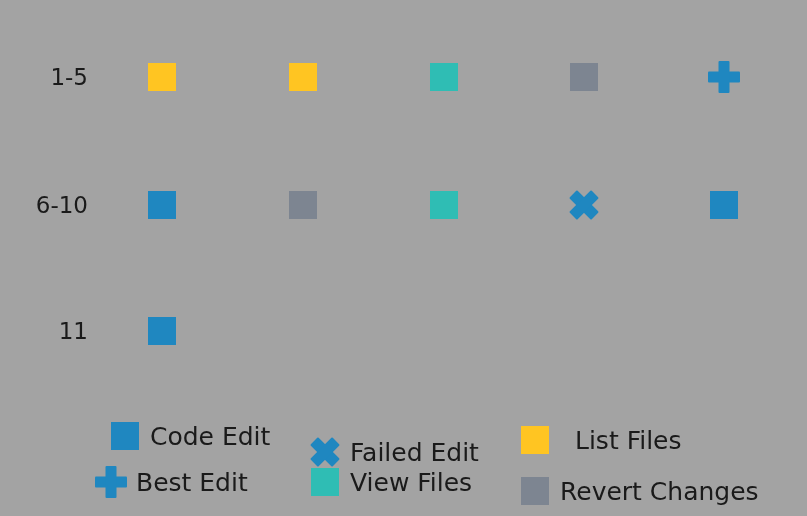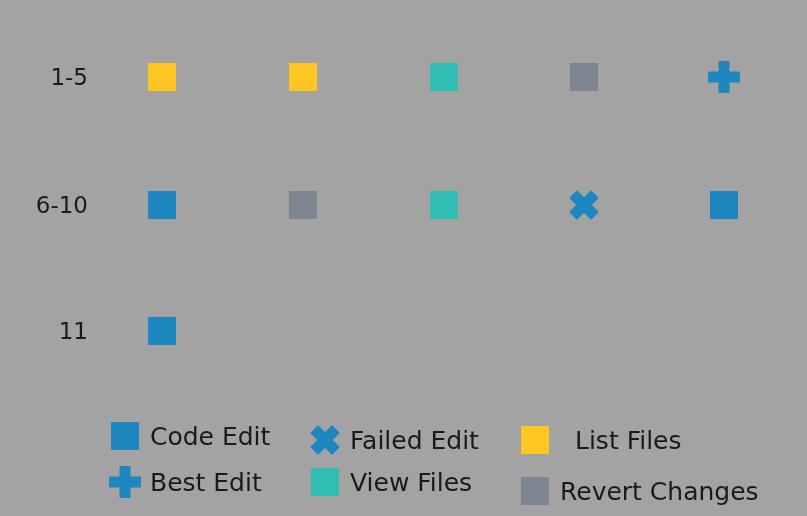--- a/index.html
+++ b/index.html
@@ -149,34 +149,34 @@
       <div class="marker sq" title="Code Edit" style="background: rgb(31, 135, 192); left: 162px; top: 331px;"></div>
     </div>
 
   <div id="legend">
       <div class="legend-item" style="left: 110px; top: 8px;">
         <span class="legend-marker">
           <span class="sqbox" style="background: rgb(31, 135, 192);"></span>
         </span>
         <span class="legend-text">Code Edit</span>
       </div>
-      <div class="legend-item" style="left: 310px; top: 12px; align-items: center;">
+      <div class="legend-item" style="left: 310px; top: 24px; align-items: center;">
         <span class="legend-marker cross">
           <span class="bar-h" style="background: rgb(31, 135, 192);"></span>
           <span class="bar-v" style="background: rgb(31, 135, 192);"></span>
         </span>
         <span class="legend-text">Failed Edit</span>
       </div>
       <div class="legend-item" style="left: 520px; top: 12px; gap: 15px;">
         <span class="legend-marker">
           <span class="sqbox" style="background: rgb(255, 197, 34);"></span>
         </span>
         <span class="legend-text">List Files</span>
       </div>
-      <div class="legend-item" style="left: 110px; top: 54px; justify-content: space-between;">
+      <div class="legend-item" style="left: 96px; top: 54px; justify-content: space-between;">
         <span class="legend-marker plus">
           <span class="bar-h" style="background: rgb(31, 135, 192);"></span>
           <span class="bar-v" style="background: rgb(31, 135, 192);"></span>
         </span>
         <span class="legend-text">Best Edit</span>
       </div>
       <div class="legend-item" style="left: 310px; top: 54px;">
         <span class="legend-marker">
           <span class="sqbox" style="background: rgb(47, 189, 180);"></span>
         </span>

